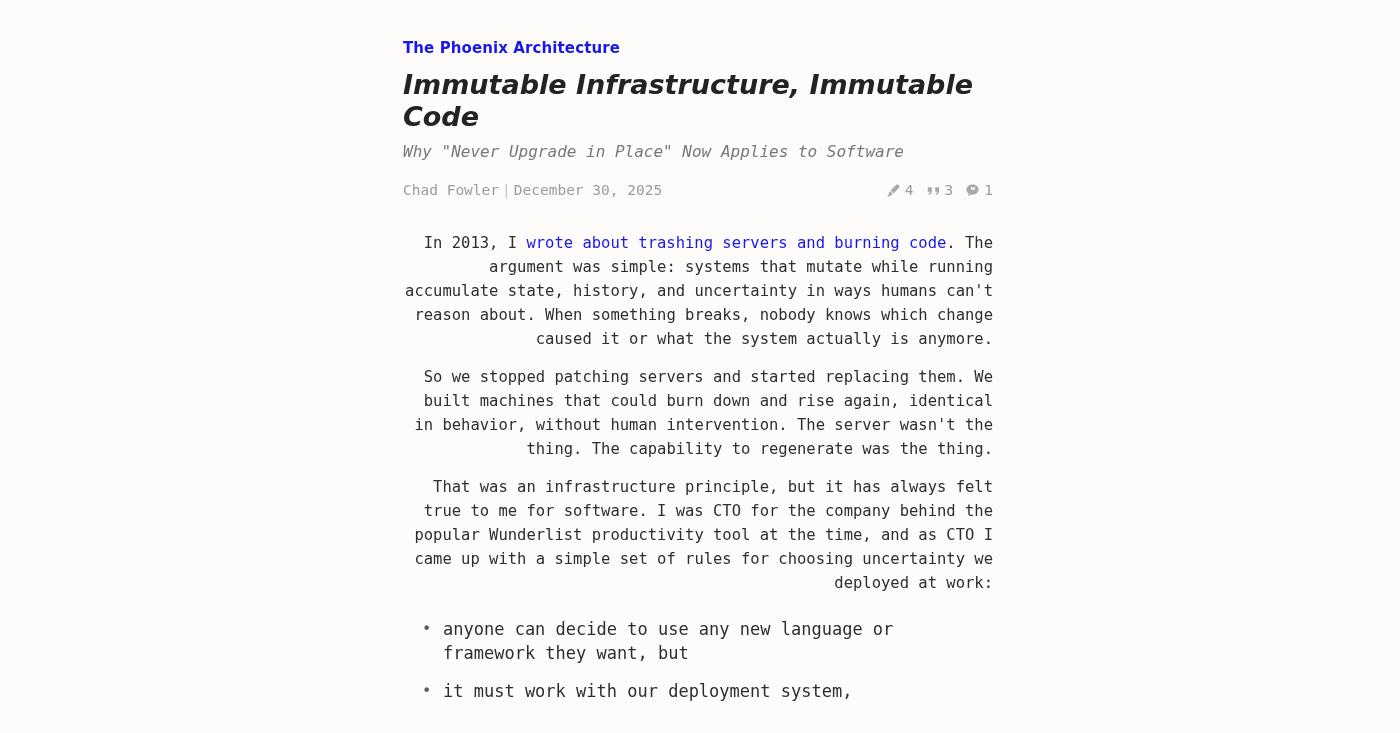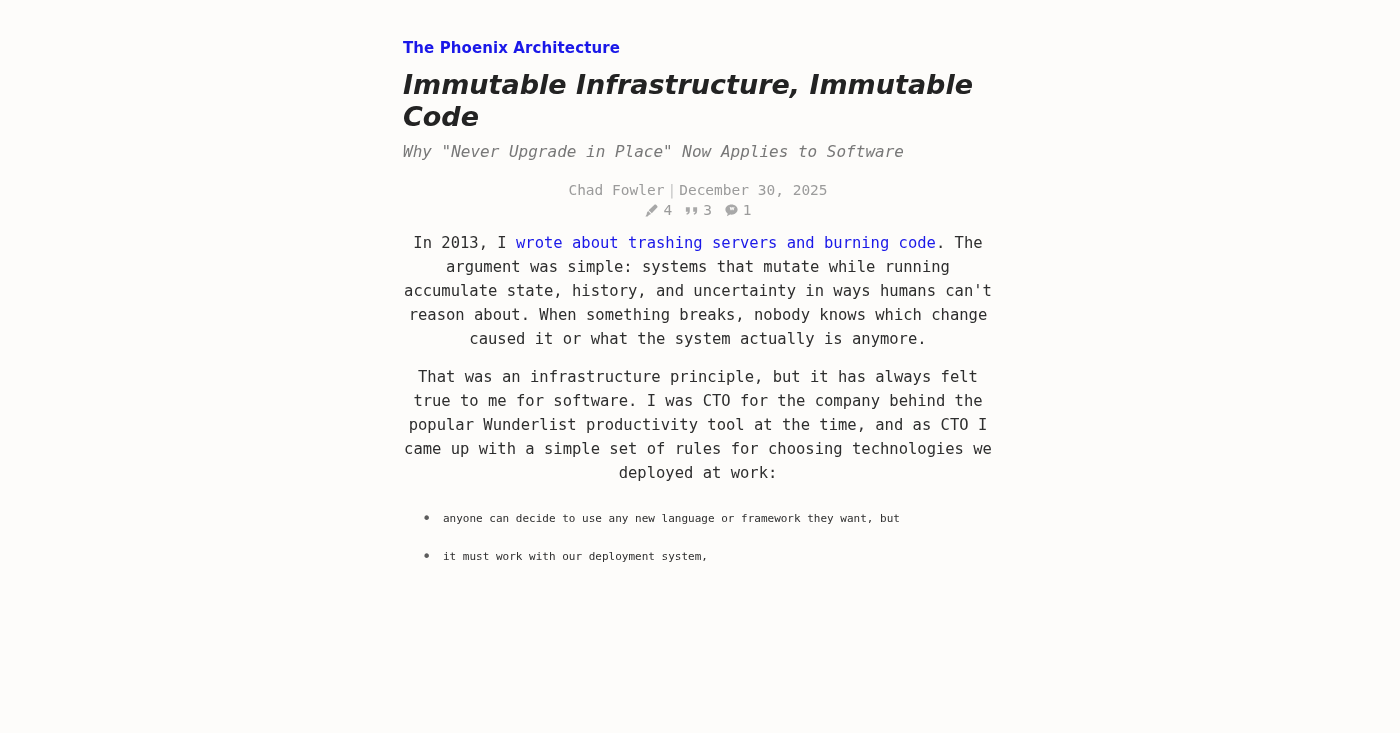--- a/index.html
+++ b/index.html
@@ -55,21 +55,20 @@
     color: #787878;
     line-height: 22px;
     font-weight: normal;
   }
   .byline-row {
     margin-top: 17px;
     display: flex;
     align-items: center;
     justify-content: space-between;
     height: 20px;
-    flex-direction: column;
   }
   .byline {
     font-family: "DejaVu Sans Mono", monospace;
     font-size: 14.5px;
     color: #9b9b9b;
     line-height: 20px;
     white-space: nowrap;
   }
   .byline .sep {
     color: #c4c4c4;
@@ -106,38 +105,38 @@
   }
   .body {
     margin-top: 31px;
   }
   .body p {
     margin: 0 0 14px 0;
     font-family: "DejaVu Sans Mono", monospace;
     font-size: 15.5px;
     line-height: 24px;
     color: #2e2e2e;
-    text-align: center;
+    text-align: right;
   }
   .body p.first { margin-top: 0; }
   .body a.inline-link {
     color: #1a18e8;
     text-decoration: none;
   }
   .bullets {
     margin: 22px 0 0 0;
     padding: 0;
     list-style: none;
   }
   .bullets li {
     position: relative;
     padding-left: 40px;
     margin-bottom: 14px;
     font-family: "DejaVu Sans Mono", monospace;
-    font-size: 11px;
+    font-size: 17px;
     line-height: 24px;
     color: #2e2e2e;
   }
   .bullets li::before {
     content: "\2022";
     position: absolute;
     left: 19px;
     top: 0;
     color: #5c5c5c;
     font-size: 15.5px;
@@ -192,22 +191,23 @@
           <span class="count">1</span>
         </div>
 
       </div>
     </div>
 
     <div class="body">
 
       <p class="first"><span>In 2013, I </span><a class="inline-link" href="#">wrote about trashing servers and burning code</a><span>. The argument was simple: systems that mutate while running accumulate state, history, and uncertainty in ways humans can't reason about. When something breaks, nobody knows which change caused it or what the system actually is anymore.</span></p>
 
-
-      <p>That was an infrastructure principle, but it has always felt true to me for software. I was CTO for the company behind the popular Wunderlist productivity tool at the time, and as CTO I came up with a simple set of rules for choosing technologies we deployed at work:</p>
+      <p>So we stopped patching servers and started replacing them. We built machines that could burn down and rise again, identical in behavior, without human intervention. The server wasn't the thing. The capability to regenerate was the thing.</p>
+
+      <p>That was an infrastructure principle, but it has always felt true to me for software. I was CTO for the company behind the popular Wunderlist productivity tool at the time, and as CTO I came up with a simple set of rules for choosing uncertainty we deployed at work:</p>
 
       <ul class="bullets">
         <li>anyone can decide to use any new language or framework they want, but</li>
         <li>it must work with our deployment system,</li>
 
       </ul>
 
     </div>
 
   </div>

